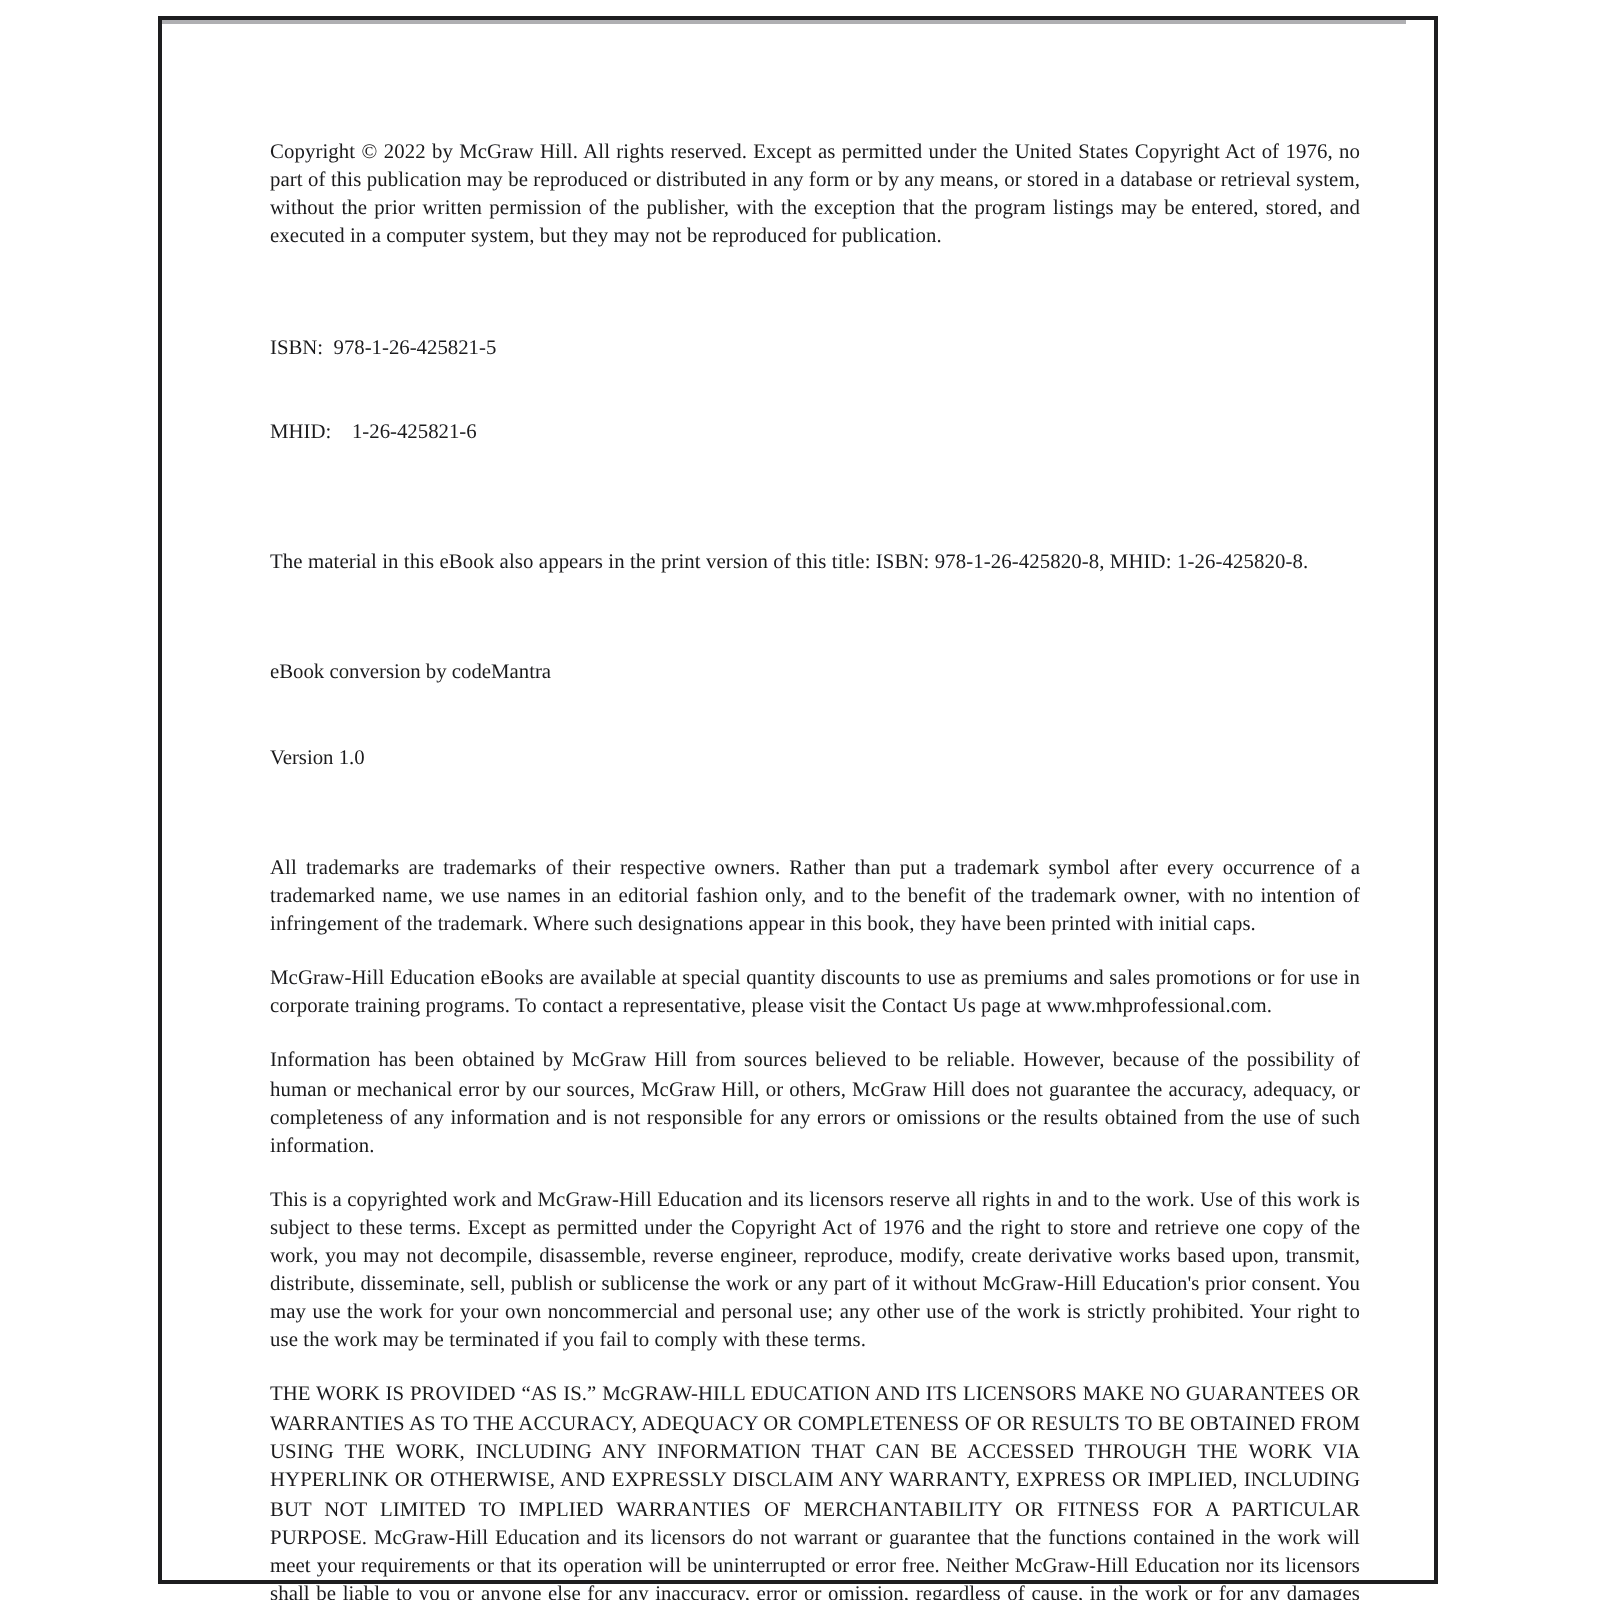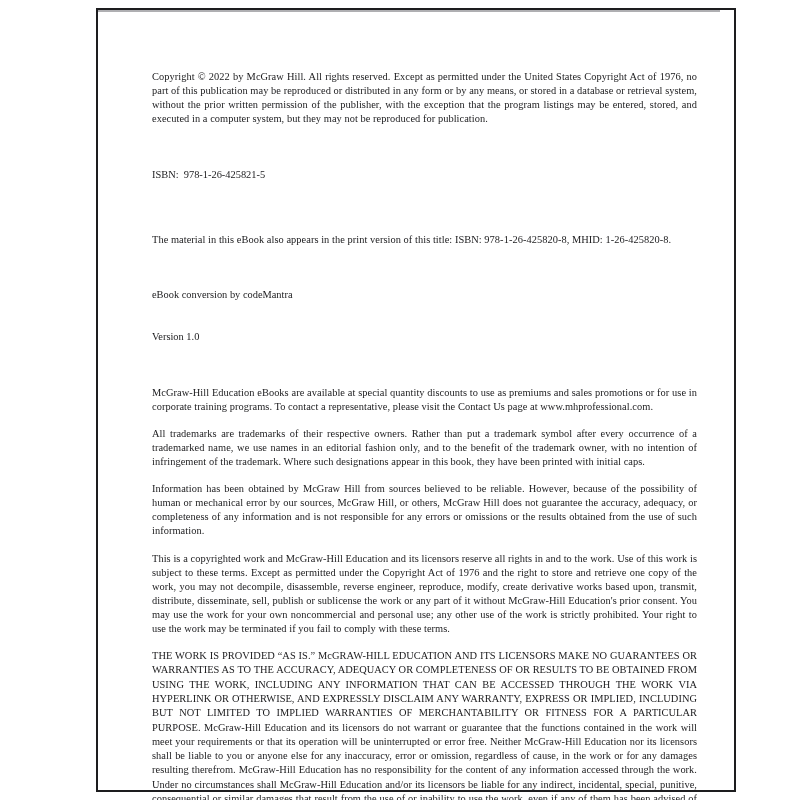--- a/index.html
+++ b/index.html
@@ -11,21 +11,21 @@
     position: relative;
     width: 800px;
     height: 800px;
     background: #ffffff;
     overflow: hidden;
     font-family: "Liberation Serif", "DejaVu Serif", serif;
   }
   
   #page-sheet {
     position: absolute;
-    left: 96px;
+    left: 79px;
     top: 8px;
     width: 640px;
     height: 784px;
     background: #ffffff;
     border: 2px solid #1d1d1f;
     box-sizing: border-box;
   }
   
   #page-sheet::before {
     content: "";
@@ -87,32 +87,33 @@
 <div id="screen">
 
   <div id="page-sheet">
 
     <div id="text-column">
 
       <p class="para">Copyright © 2022 by McGraw Hill. All rights reserved. Except as permitted under the United States Copyright Act of 1976, no part of this publication may be reproduced or distributed in any form or by any means, or stored in a database or retrieval system, without the prior written permission of the publisher, with the exception that the program listings may be entered, stored, and executed in a computer system, but they may not be reproduced for publication.</p>
 
       <div class="idblock">
         <div>ISBN:  978-1-26-425821-5</div>
+        <div>MHID:    1-26-425821-6</div>
       </div>
 
       <p class="para last-left">The material in this eBook also appears in the print version of this title: ISBN: 978-1-26-425820-8, MHID: 1-26-425820-8.</p>
 
       <div class="idblock">
         <div>eBook conversion by codeMantra</div>
         <div>Version 1.0</div>
       </div>
 
+      <p class="para">All trademarks are trademarks of their respective owners. Rather than put a trademark symbol after every occurrence of a trademarked name, we use names in an editorial fashion only, and to the benefit of the trademark owner, with no intention of infringement of the trademark. Where such designations appear in this book, they have been printed with initial caps.</p>
+
       <p class="para">McGraw-Hill Education eBooks are available at special quantity discounts to use as premiums and sales promotions or for use in corporate training programs. To contact a representative, please visit the Contact Us page at www.mhprofessional.com.</p>
-
-      <p class="para">All trademarks are trademarks of their respective owners. Rather than put a trademark symbol after every occurrence of a trademarked name, we use names in an editorial fashion only, and to the benefit of the trademark owner, with no intention of infringement of the trademark. Where such designations appear in this book, they have been printed with initial caps.</p>
 
       <p class="para">Information has been obtained by McGraw Hill from sources believed to be reliable. However, because of the possibility of human or mechanical error by our sources, McGraw Hill, or others, McGraw Hill does not guarantee the accuracy, adequacy, or completeness of any information and is not responsible for any errors or omissions or the results obtained from the use of such information.</p>
 
 
       <p class="para">This is a copyrighted work and McGraw-Hill Education and its licensors reserve all rights in and to the work. Use of this work is subject to these terms. Except as permitted under the Copyright Act of 1976 and the right to store and retrieve one copy of the work, you may not decompile, disassemble, reverse engineer, reproduce, modify, create derivative works based upon, transmit, distribute, disseminate, sell, publish or sublicense the work or any part of it without McGraw-Hill Education's prior consent. You may use the work for your own noncommercial and personal use; any other use of the work is strictly prohibited. Your right to use the work may be terminated if you fail to comply with these terms.</p>
 
       <p class="para caps">THE WORK IS PROVIDED “AS IS.” McGRAW-HILL EDUCATION AND ITS LICENSORS MAKE NO GUARANTEES OR WARRANTIES AS TO THE ACCURACY, ADEQUACY OR COMPLETENESS OF OR RESULTS TO BE OBTAINED FROM USING THE WORK, INCLUDING ANY INFORMATION THAT CAN BE ACCESSED THROUGH THE WORK VIA HYPERLINK OR OTHERWISE, AND  EXPRESSLY DISCLAIM ANY WARRANTY, EXPRESS OR IMPLIED, INCLUDING BUT NOT LIMITED TO IMPLIED WARRANTIES OF MERCHANTABILITY OR FITNESS FOR A PARTICULAR PURPOSE. McGraw-Hill Education and its licensors do not warrant or guarantee that the functions contained in the work will meet your requirements or that its operation will be uninterrupted or error free. Neither McGraw-Hill Education nor its licensors shall be liable to you or anyone else for any inaccuracy, error or omission, regardless of cause, in the work or for any damages resulting therefrom. McGraw-Hill Education has no responsibility for the content of any information accessed through the work. Under no circumstances shall McGraw-Hill Education and/or its licensors be liable for any indirect, incidental, special, punitive, consequential or similar damages that result from the use of or inability to use the work, even if any of them has been advised of the possibility of such damages. This limitation of liability shall apply to any claim or cause whatsoever whether such claim or cause arises in contract, tort or otherwise.</p>
 
     </div>
   </div>

